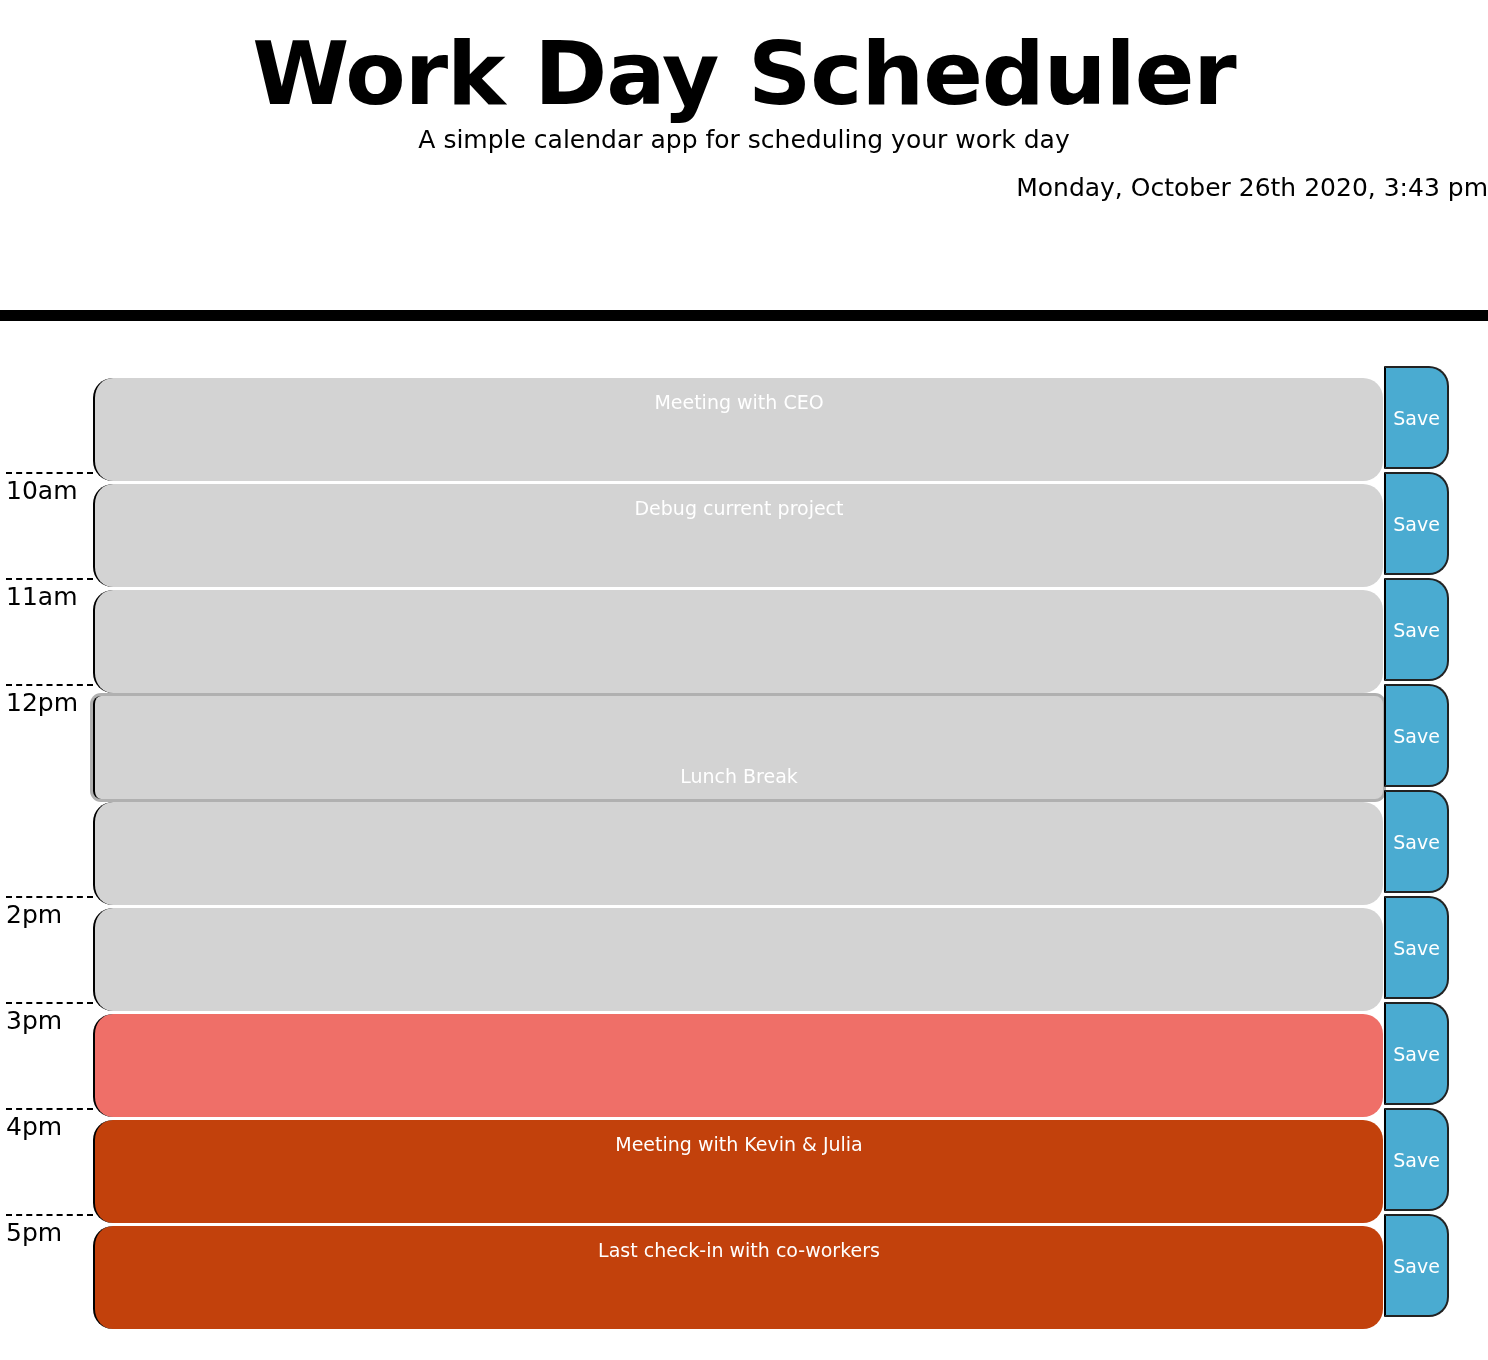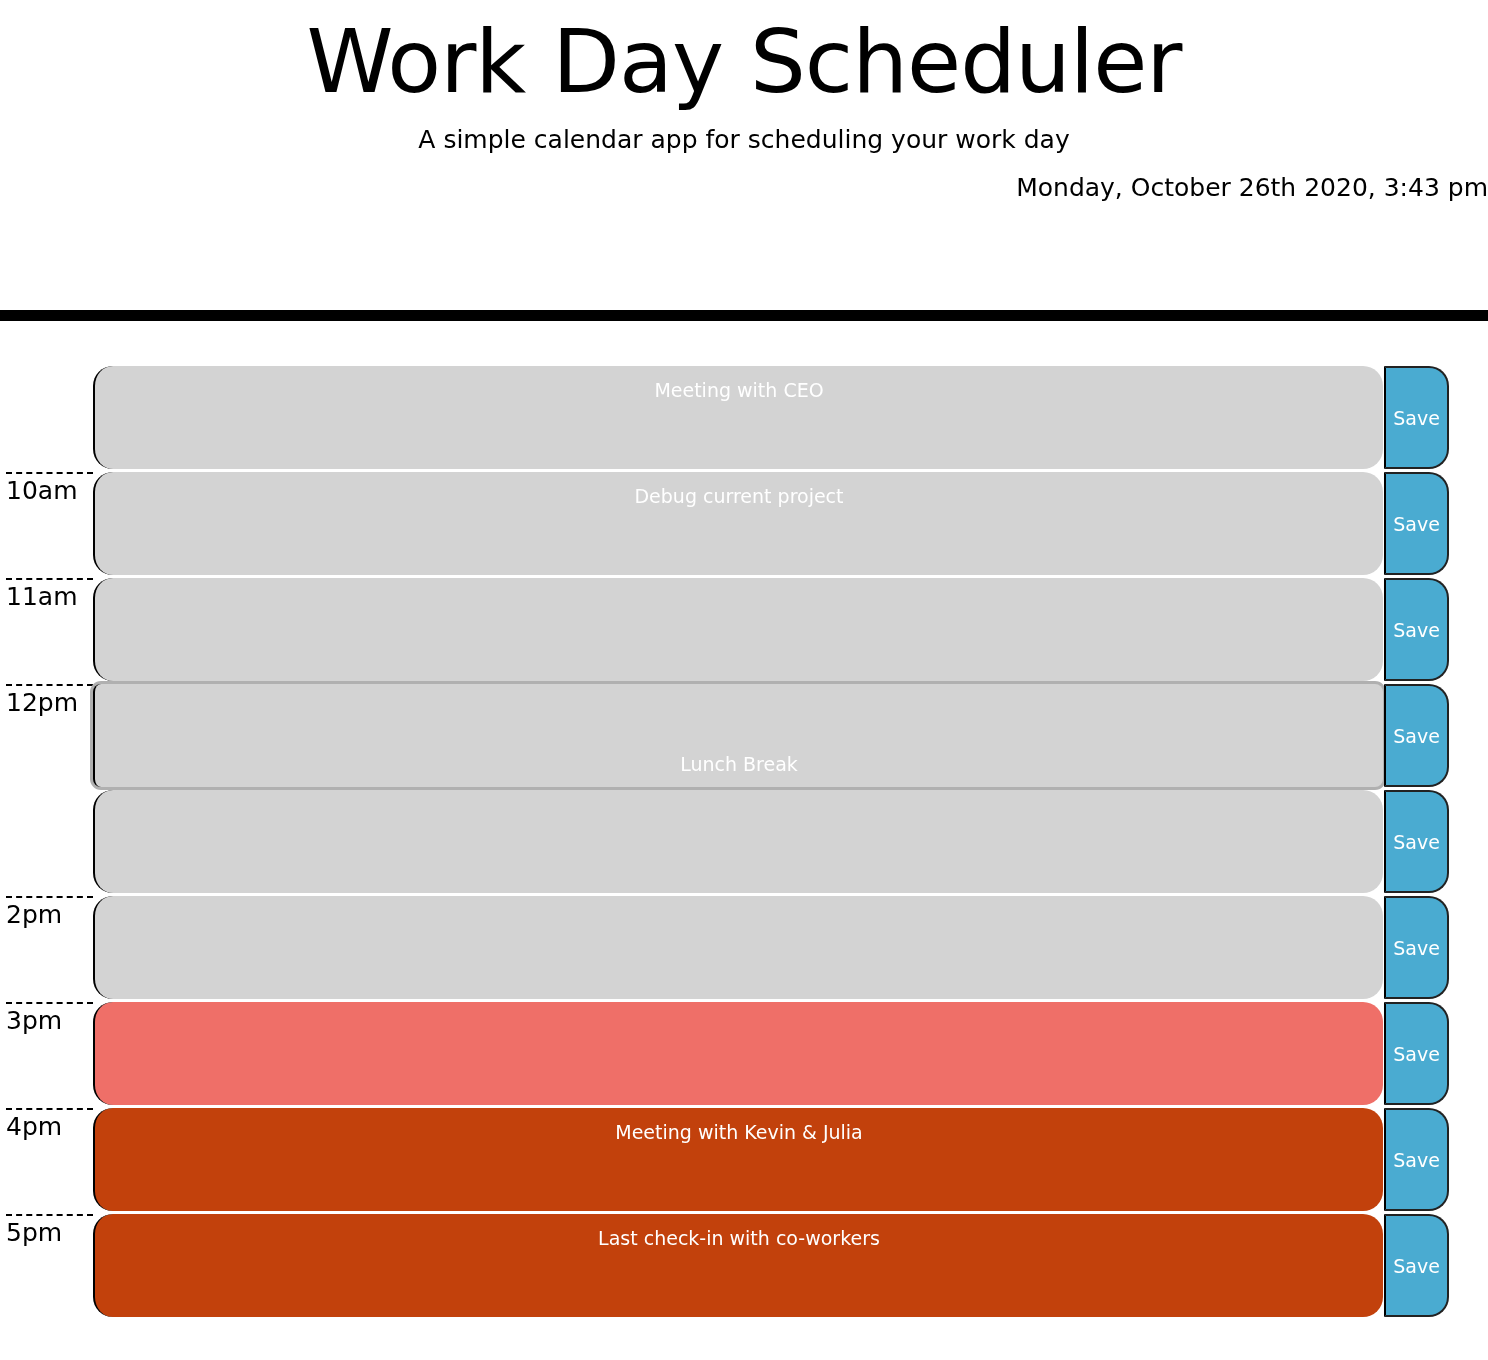--- a/index.html
+++ b/index.html
@@ -8,21 +8,21 @@
       font-family: "DejaVu Sans", sans-serif; color: #000;
       position: relative;
     }
     .jumbotron {
       text-align: center;
       height: 310px;
       position: relative;
     }
     .title {
       position: absolute; left: 0; right: 0; top: 10px;
-      font-size: 88px; font-weight: 400; margin: 0; line-height: 104px;
+      font-size: 88px; font-weight: 700; margin: 12px; line-height: 104px;
       letter-spacing: -1px;
     }
     .lead {
       position: absolute; left: 0; right: 0; top: 124px;
       font-size: 25px; line-height: 32px; margin: 0;
     }
     .current-day {
       position: absolute; left: 0; right: 0; top: 172px;
       font-size: 25px; line-height: 32px; margin: 0; text-align: right;
     }
@@ -33,21 +33,21 @@
     .container { position: absolute; left: 0; top: 366px; width: 1488px; }
     .row { position: relative; height: 106px; }
     .hour {
       position: absolute; left: 6px; top: 0; width: 87px; height: 106px;
       border-top: 2px dashed #000;
       box-sizing: border-box;
       font-size: 25px; line-height: 30px; padding-top: 2px;
     }
     .hour-text { display: block; }
     .description {
-      position: absolute; left: 93px; top: 0; width: 1290px; height: 103px;
+      position: absolute; left: 93px; top: 12px; width: 1290px; height: 103px;
       box-sizing: border-box;
       border-radius: 20px 0 0 20px;
       border-left: 2px solid #000;
       background: #d3d3d3;
       color: #fff;
       font-family: "DejaVu Sans", sans-serif;
       font-size: 19px; line-height: 21px;
       text-align: center;
       padding-top: 14px;
       resize: none; outline: none;

